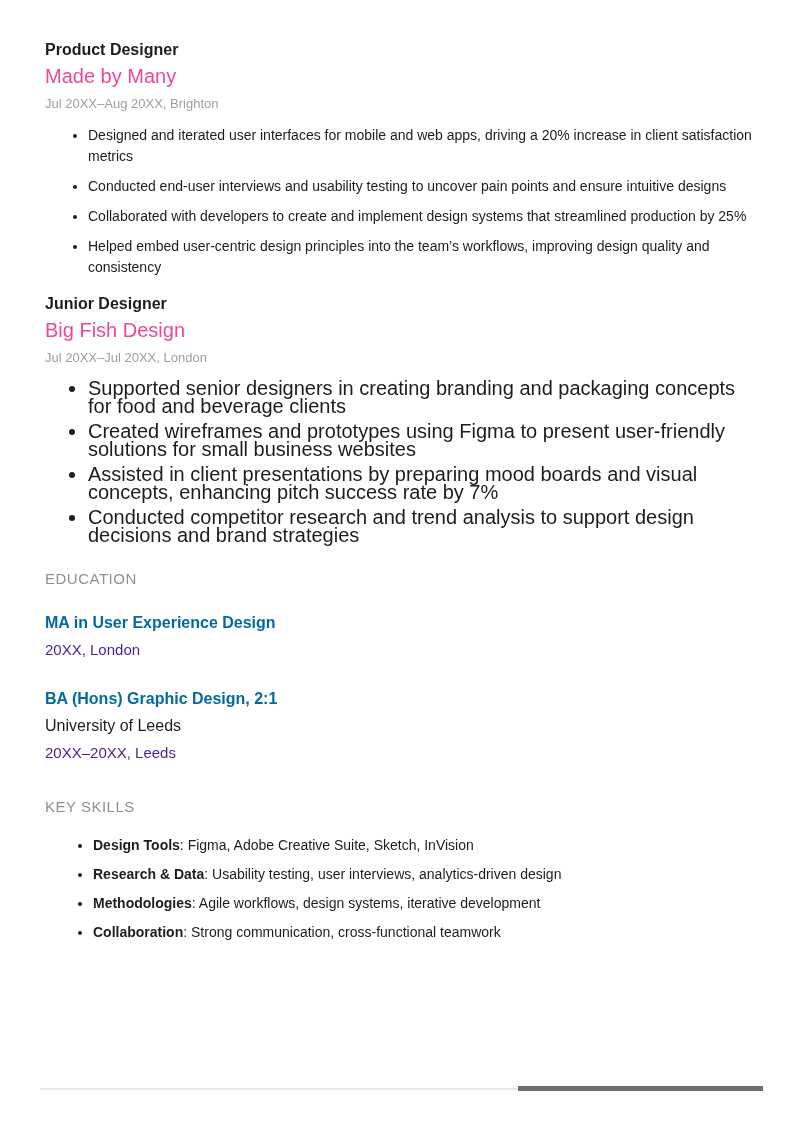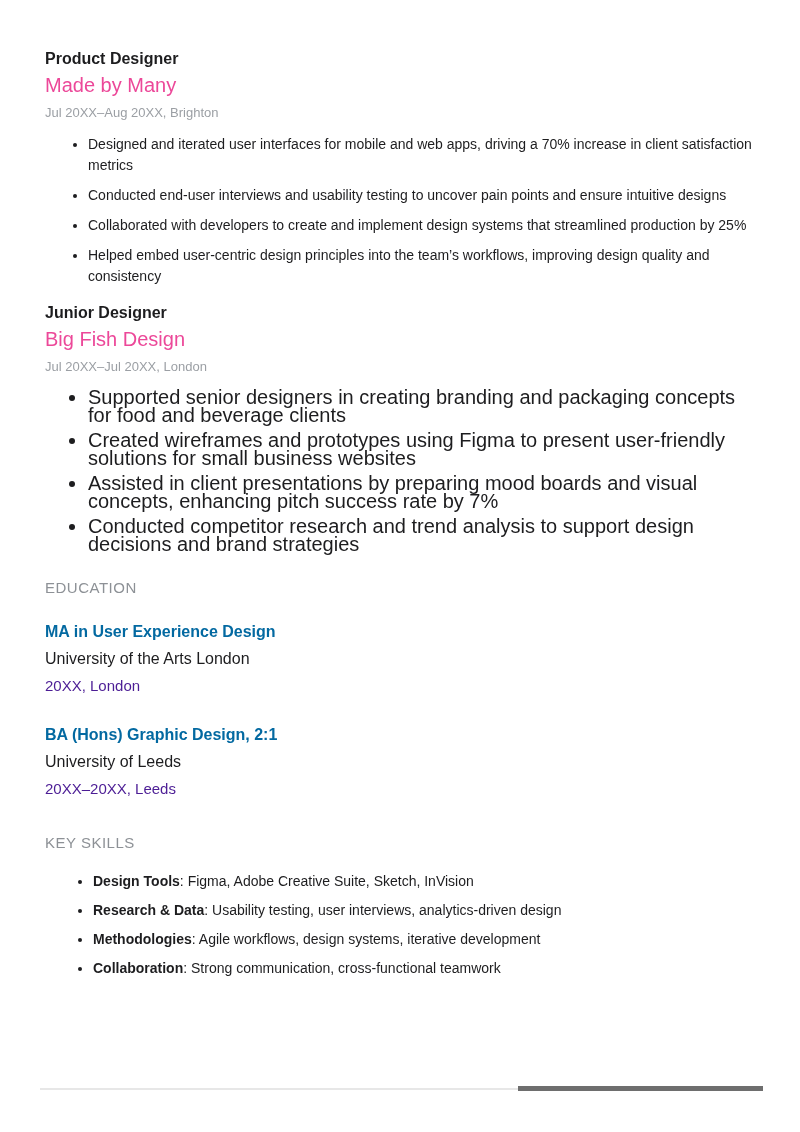--- a/index.html
+++ b/index.html
@@ -10,21 +10,21 @@
   body {
     width: 800px;
     height: 1132px;
     position: relative;
     overflow: hidden;
     font-family: "Liberation Sans", sans-serif;
     color: #1d1d1f;
     -webkit-font-smoothing: antialiased;
   }
   .content {
-    padding: 45px 30px 0 45px;
+    padding: 36px 30px 0 45px;
   }
 
   
   .job { margin-bottom: 12px; }
   .job-title   { font-size: 16px; font-weight: 700; line-height: 27px; color: #1d1d1f; }
   .job-company { font-size: 20px; font-weight: 400; line-height: 27px; color: #ec4899; }
   .job-meta    { font-size: 13px; font-weight: 400; line-height: 27px; color: #9b9fa4; }
 
   ul.bullets {
     list-style: disc;
@@ -88,21 +88,21 @@
 </head>
 <body>
 
 <div class="content">
 
   <section class="job job-1">
     <div class="job-title">Product Designer</div>
     <div class="job-company">Made by Many</div>
     <div class="job-meta">Jul 20XX–Aug 20XX, Brighton</div>
     <ul class="bullets">
-      <li>Designed and iterated user interfaces for mobile and web apps, driving a 70% increase in client satisfaction metrics</li>
+      <li>Designed and iterated user interfaces for mobile and web apps, driving a 20% increase in client satisfaction metrics</li>
       <li>Conducted end-user interviews and usability testing to uncover pain points and ensure intuitive designs</li>
       <li>Collaborated with developers to create and implement design systems that streamlined production by 25%</li>
       <li>Helped embed user-centric design principles into the team’s workflows, improving design quality and consistency</li>
     </ul>
   </section>
 
   <section class="job job-2">
     <div class="job-title">Junior Designer</div>
     <div class="job-company">Big Fish Design</div>
     <div class="job-meta">Jul 20XX–Jul 20XX, London</div>
@@ -112,21 +112,20 @@
       <li>Assisted in client presentations by preparing mood boards and visual concepts, enhancing pitch success rate by 7%</li>
       <li>Conducted competitor research and trend analysis to support design decisions and brand strategies</li>
     </ul>
   </section>
 
   <section class="education">
     <div class="section-heading">EDUCATION</div>
 
     <div class="edu-entry edu-entry-1">
       <div class="edu-degree">MA in User Experience Design</div>
-      <div class="edu-school">University of the Arts London</div>
       <div class="edu-meta">20XX, London</div>
     </div>
 
     <div class="edu-entry edu-entry-2">
       <div class="edu-degree">BA (Hons) Graphic Design, 2:1</div>
       <div class="edu-school">University of Leeds</div>
       <div class="edu-meta">20XX–20XX, Leeds</div>
     </div>
   </section>
 

